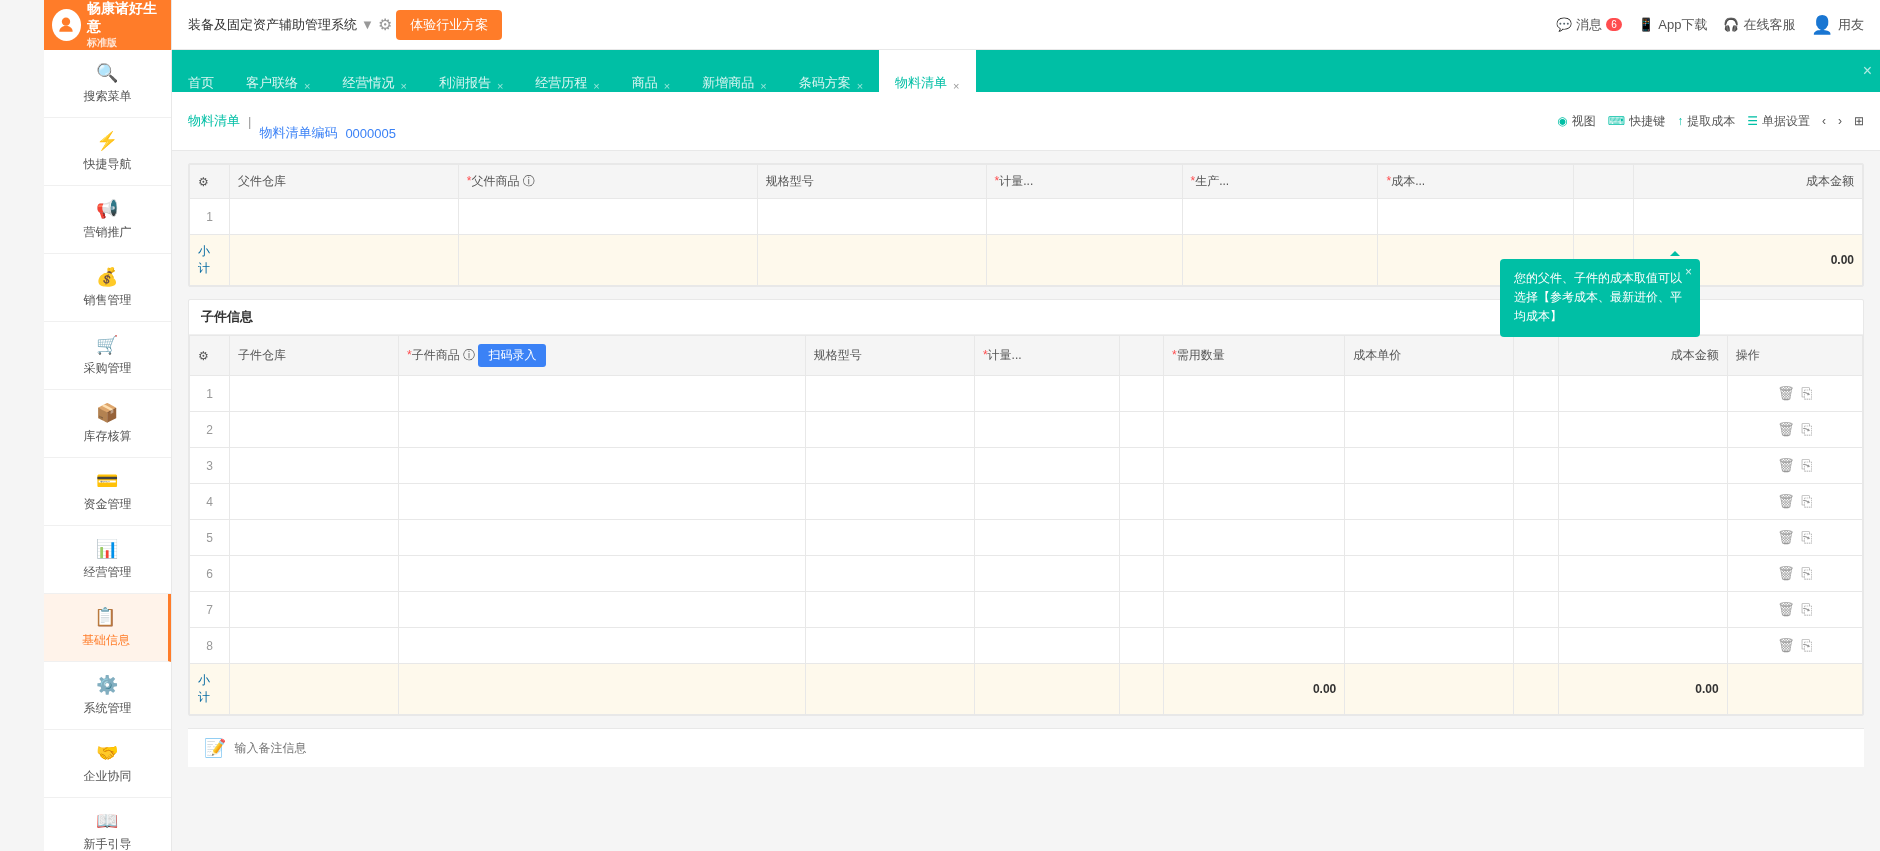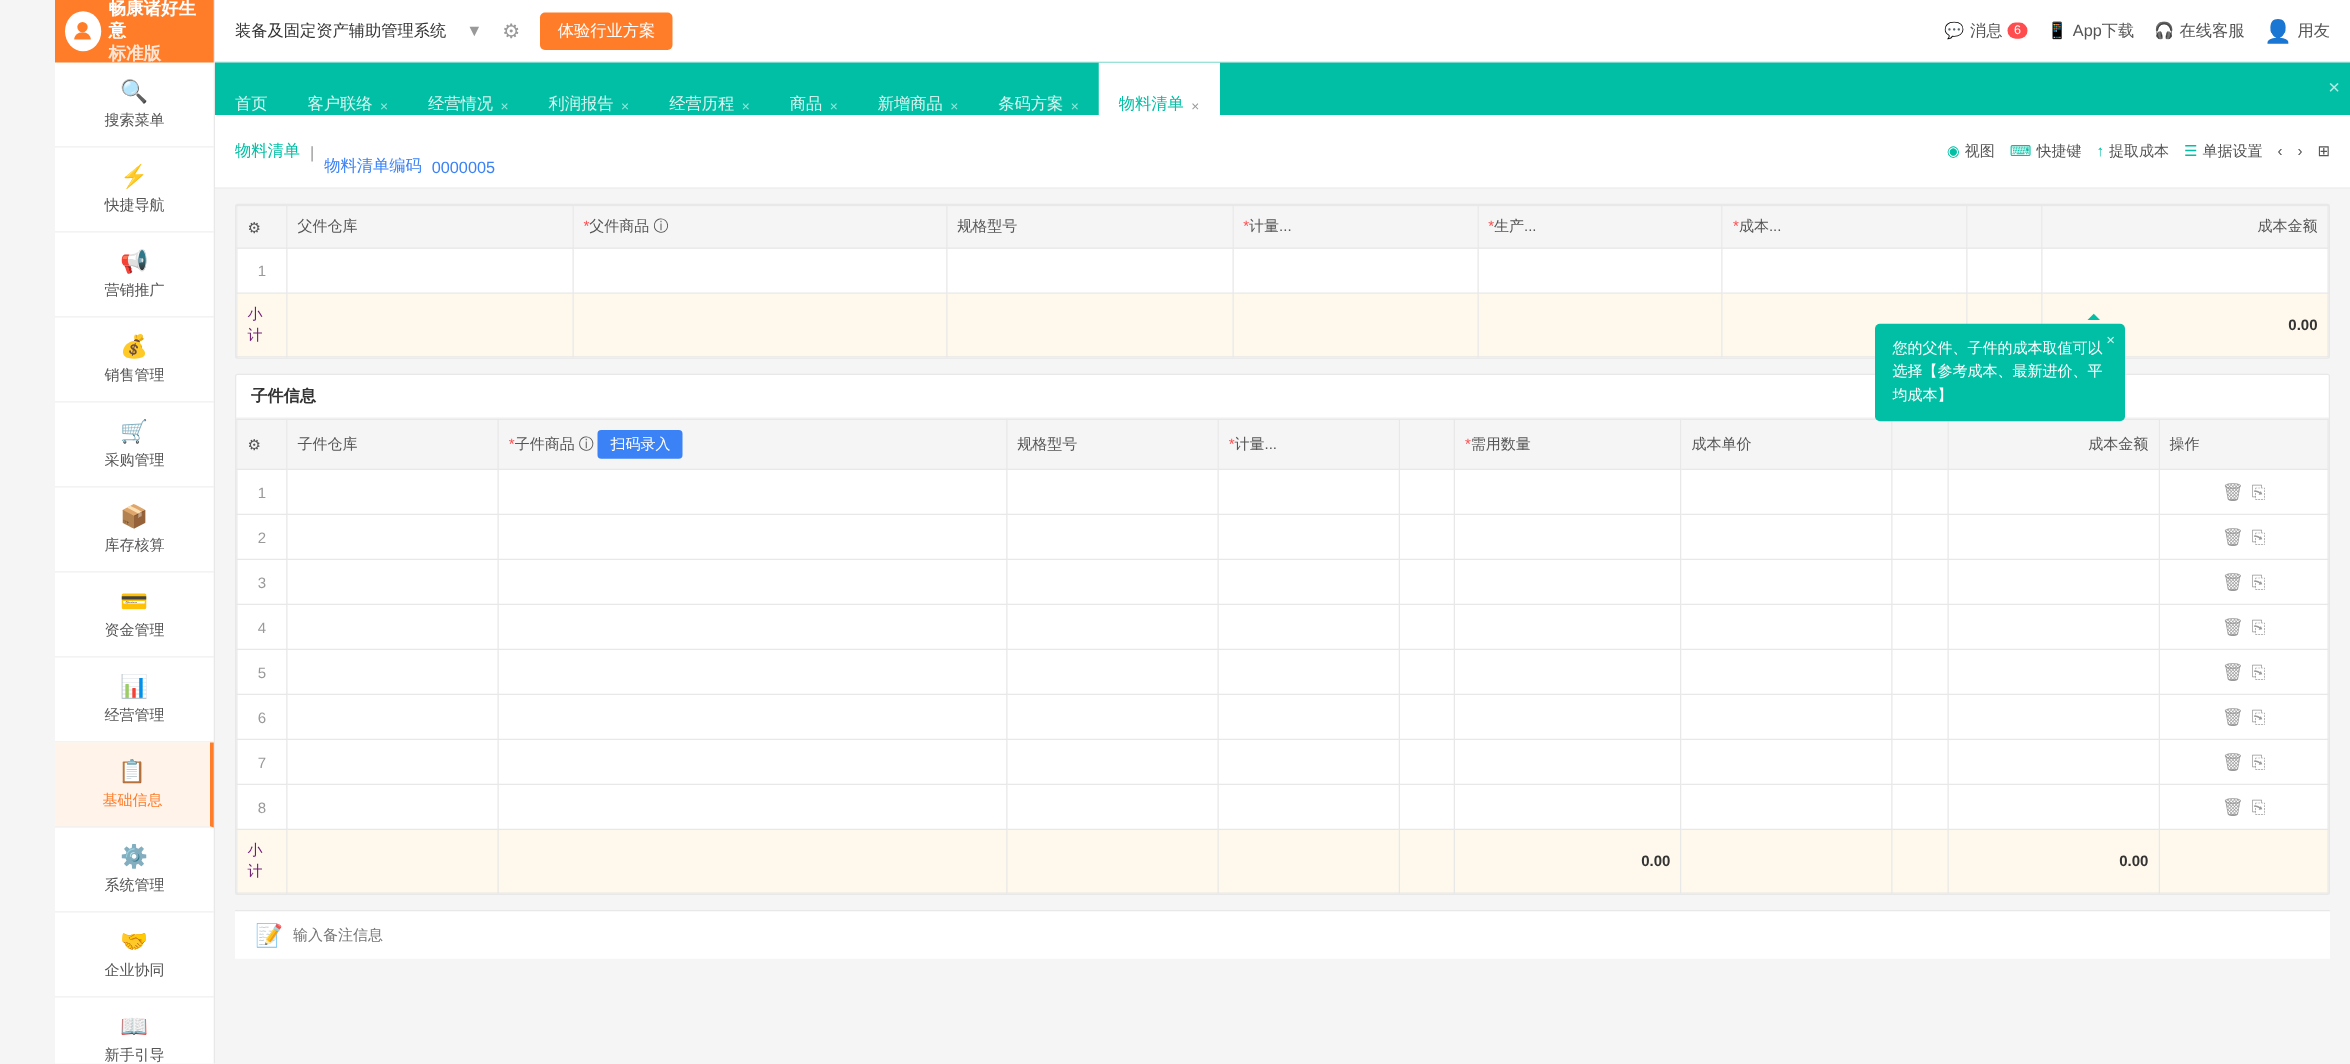--- a/index.html
+++ b/index.html
@@ -3,31 +3,31 @@
   <meta charset="utf-8">
   <style>
     * { box-sizing: border-box; margin: 0; padding: 0; }
     body { font-family: 'Microsoft YaHei', Arial, sans-serif; font-size: 13px; background: #f5f5f5; display: flex; height: 851px; overflow: hidden; }
 
     
     .sidebar { width: 128px; background: #fff; border-right: 1px solid #e8e8e8; display: flex; flex-direction: column; flex-shrink: 0; margin-left: 44px; }
     .sidebar-logo { background: #ff7c29; padding: 12px 8px; display: flex; align-items: center; gap: 6px; color: #fff; font-size: 14px; font-weight: bold; height: 50px; }
     .sidebar-logo-icon { width: 32px; height: 32px; background: #fff; border-radius: 50%; display: flex; align-items: center; justify-content: center; }
     .sidebar-logo-icon svg { width: 20px; height: 20px; }
-    .sidebar-subtitle { font-size: 14px; color: rgba(255,255,255,0.8); }
+    .sidebar-subtitle { font-size: 10px; color: rgba(255,255,255,0.8); }
     .sidebar-item { display: flex; flex-direction: column; align-items: center; padding: 12px 8px; cursor: pointer; color: #555; font-size: 12px; gap: 4px; border-bottom: 1px solid #f0f0f0; }
     .sidebar-item.active { background: #fff3ea; color: #ff7c29; border-right: 3px solid #ff7c29; }
     .sidebar-item .icon { font-size: 18px; }
 
     
     .main { flex: 1; display: flex; flex-direction: column; overflow: hidden; }
 
     
     .top-header { height: 50px; background: #fff; border-bottom: 1px solid #e8e8e8; display: flex; align-items: center; justify-content: space-between; padding: 0 16px; }
-    .top-header-left { display: flex; align-items: center; gap: 16px; font-size: 13px; color: #333; }
+    .top-header-left { display: flex; align-items: center; gap: 4px; font-size: 13px; color: #333; }
     .top-header-right { display: flex; align-items: center; gap: 16px; font-size: 13px; color: #555; }
     .header-btn { display: flex; align-items: center; gap: 4px; cursor: pointer; color: #555; }
     .badge { background: #ff4d4f; color: #fff; border-radius: 10px; font-size: 10px; padding: 1px 5px; min-width: 16px; text-align: center; }
     .trial-btn { background: #ff7c29; color: #fff; border: none; padding: 6px 14px; border-radius: 4px; cursor: pointer; font-size: 13px; }
 
     
     .nav-tabs { background: #00bfa5; display: flex; align-items: center; height: 42px; padding-left: 0; overflow: hidden; }
     .nav-tab { padding: 0 16px; height: 42px; display: flex; align-items: flex-end; gap: 4px; color: rgba(255,255,255,0.85); cursor: pointer; font-size: 13px; white-space: nowrap; }
     .nav-tab.active { background: #fff; color: #00bfa5; font-weight: 500; }
     .nav-tab .close-x { font-size: 11px; color: rgba(255,255,255,0.6); margin-left: 2px; }
@@ -51,21 +51,21 @@
     
     .section { background: #fff; margin-bottom: 12px; border: 1px solid #e8e8e8; border-radius: 2px; }
     .section-title { font-size: 13px; font-weight: bold; color: #333; padding: 8px 12px; border-bottom: 1px solid #f0f0f0; }
 
     
     .data-table { width: 100%; border-collapse: collapse; font-size: 12px; }
     .data-table th { background: #f5f5f5; color: #555; padding: 8px 8px; text-align: left; border: 1px solid #e8e8e8; font-weight: normal; white-space: nowrap; }
     .data-table td { padding: 8px 8px; border: 1px solid #e8e8e8; color: #333; height: 36px; }
     .data-table .row-num { color: #999; text-align: center; width: 40px; }
     .data-table .subtotal td { background: #fef9ec; font-weight: 500; }
-    .data-table .subtotal td:first-child { color: #701a75; }
+    .data-table .subtotal td:first-child { color: #0369a1; }
     .required-star { color: #ff4d4f; }
     .col-settings { width: 36px; text-align: center; color: #999; }
 
     
     .scan-btn { background: #3b82f6; color: #fff; border: none; padding: 3px 10px; border-radius: 3px; cursor: pointer; font-size: 12px; }
 
     
     .action-icons { display: flex; gap: 6px; justify-content: center; }
     .action-icon { color: #999; cursor: pointer; font-size: 14px; }
 

